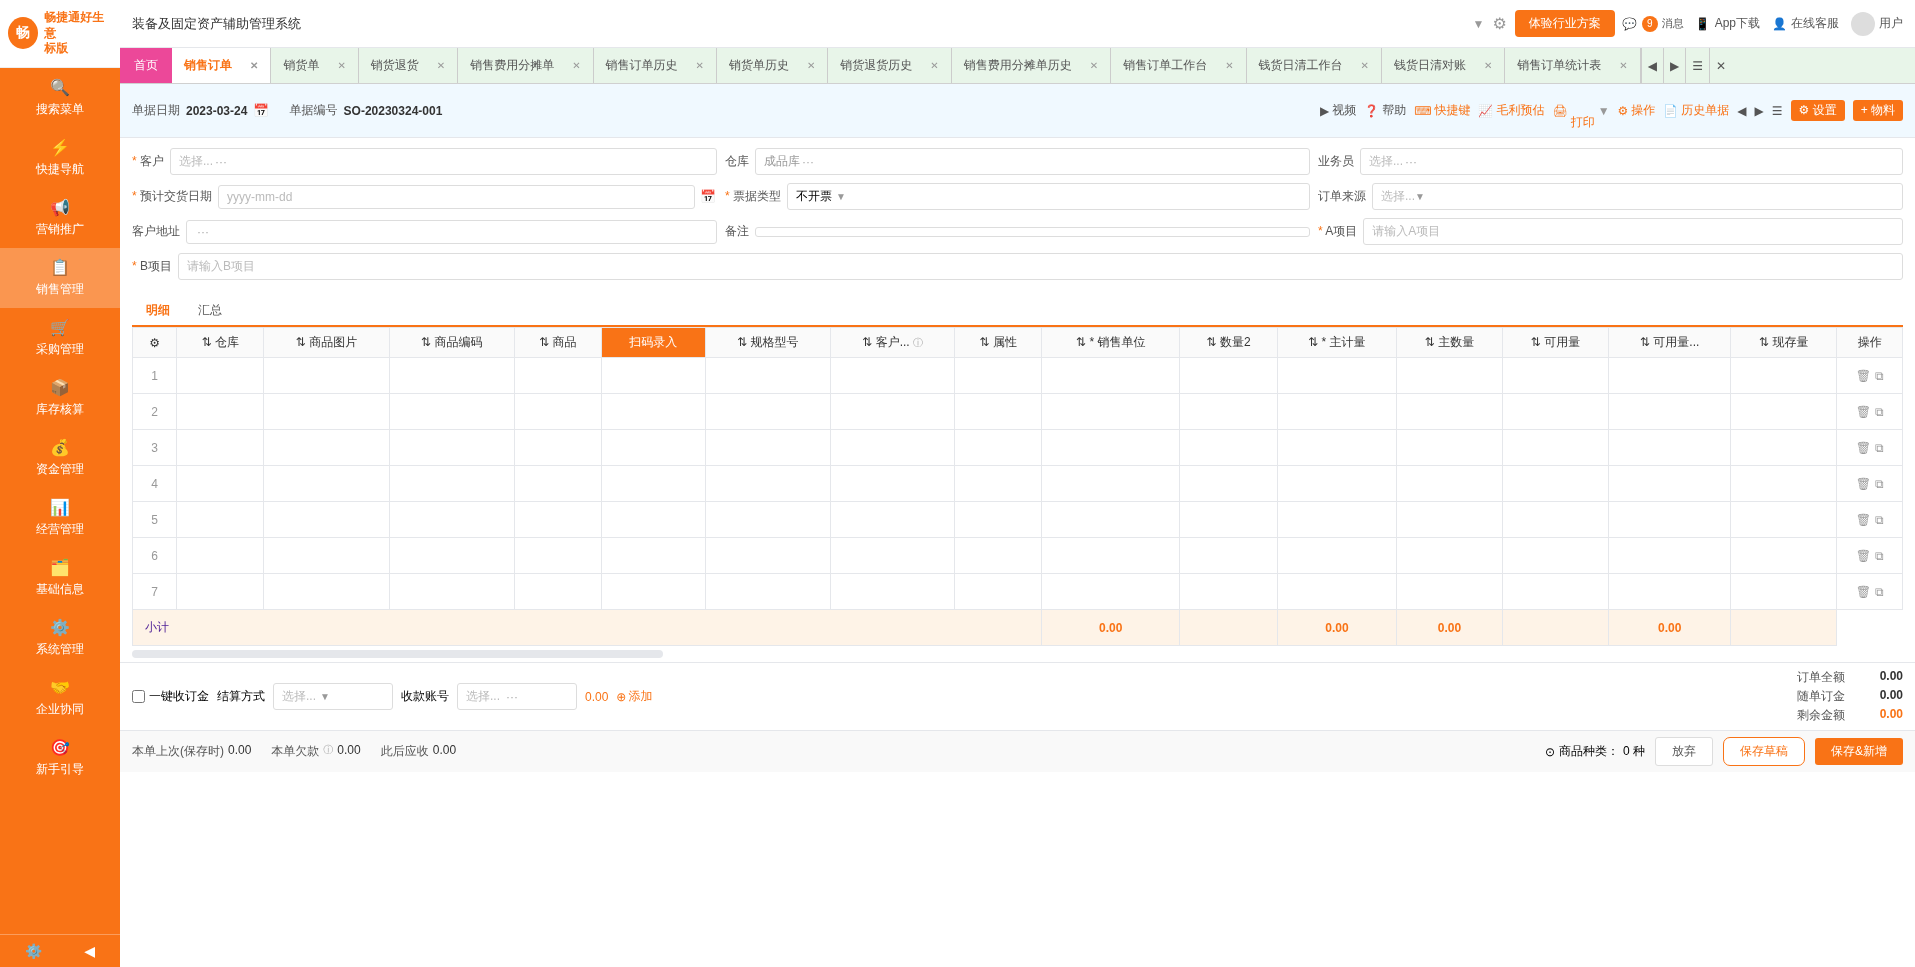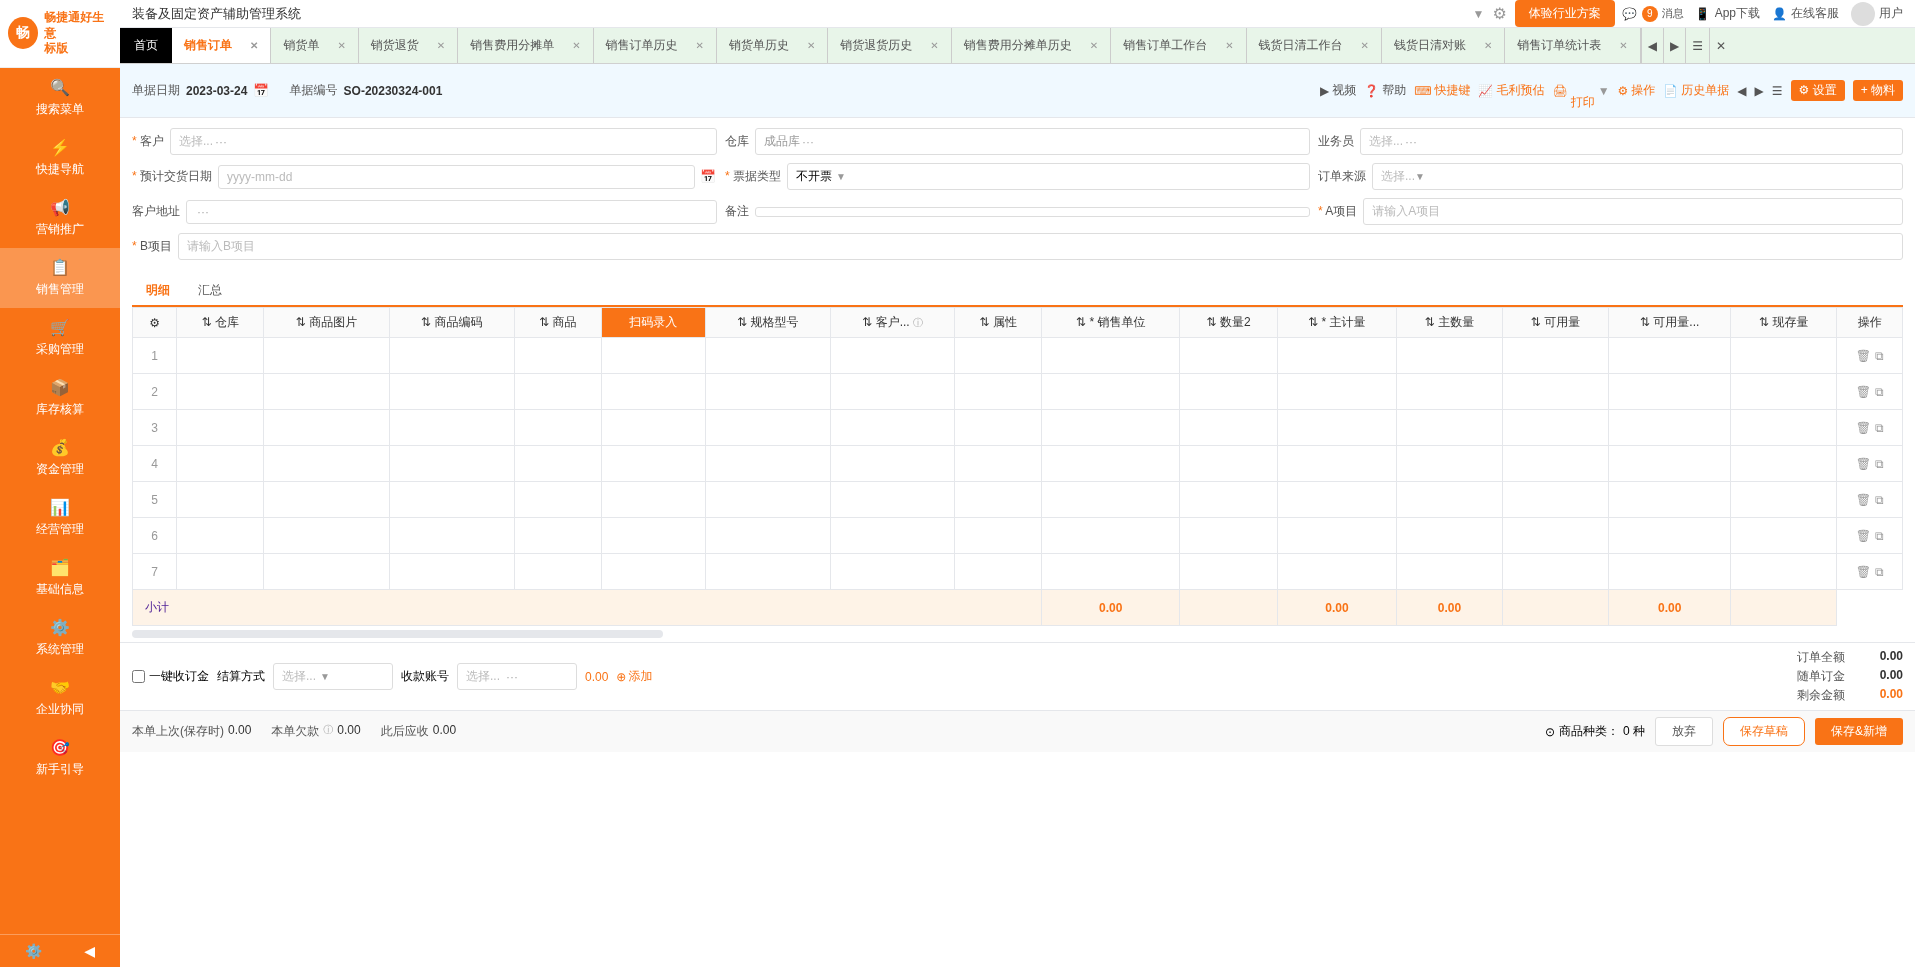--- a/index.html
+++ b/index.html
@@ -14,35 +14,35 @@
     .sidebar-item { width: 100%; display: flex; flex-direction: column; align-items: center; padding: 10px 4px; color: #fff; cursor: pointer; font-size: 11px; gap: 4px; }
     .sidebar-item.active { background: rgba(255,255,255,0.25); }
     .sidebar-item-icon { font-size: 16px; }
     .sidebar-bottom { width: 100%; display: flex; align-items: center; justify-content: space-around; padding: 8px 4px; border-top: 1px solid rgba(255,255,255,0.3); }
     .sidebar-bottom-icon { color: #fff; font-size: 14px; cursor: pointer; }
 
     
     .main { flex: 1; display: flex; flex-direction: column; overflow: hidden; }
 
     
-    .topbar { height: 28px; background: #fff; display: flex; align-items: center; padding: 0 12px; border-bottom: 1px solid #e5e7eb; gap: 8px; }
+    .topbar { height: 48px; background: #fff; display: flex; align-items: center; padding: 0 12px; border-bottom: 1px solid #e5e7eb; gap: 8px; }
     .topbar-title { font-size: 13px; color: #333; flex: 1; }
     .topbar-btn-orange { background: #f97316; color: #fff; border: none; padding: 5px 14px; border-radius: 4px; cursor: pointer; font-size: 12px; }
     .topbar-icons { display: flex; align-items: center; gap: 12px; margin-left: auto; }
     .topbar-icon-item { display: flex; align-items: center; gap: 4px; color: #555; font-size: 12px; cursor: pointer; }
     .badge { background: #f97316; color: #fff; border-radius: 50%; width: 16px; height: 16px; font-size: 10px; display: flex; align-items: center; justify-content: center; }
     .avatar { width: 24px; height: 24px; background: #ddd; border-radius: 50%; }
 
     
     .tabbar { height: 36px; background: #e8f5e9; display: flex; align-items: center; overflow: hidden; border-bottom: 1px solid #d0d0d0; }
     .tab-item { padding: 0 12px; height: 36px; display: flex; align-items: center; gap: 16px; cursor: pointer; font-size: 12px; color: #555; white-space: nowrap; border-right: 1px solid #ccc; }
     .tab-item.active { background: #fff; color: #f97316; font-weight: bold; }
     .tab-item .tab-close { color: #999; font-size: 10px; margin-left: 2px; }
     .tab-nav-btn { padding: 0 6px; height: 36px; display: flex; align-items: center; background: #e8f5e9; color: #555; cursor: pointer; border-left: 1px solid #ccc; }
-    .tab-home { background: #000000; color: #fff; padding: 0 14px; height: 36px; display: flex; align-items: center; font-size: 12px; cursor: pointer; }
+    .tab-home { background: #ec4899; color: #fff; padding: 0 14px; height: 36px; display: flex; align-items: center; font-size: 12px; cursor: pointer; }
 
     
     .content { flex: 1; overflow: auto; background: #fff; padding: 0; }
 
     
     .form-header { display: flex; align-items: center; padding: 6px 12px; background: #f0f9ff; border-bottom: 1px solid #e5e7eb; gap: 20px; }
     .form-header-item { display: flex; align-items: center; gap: 6px; }
     .form-header-label { color: #555; }
     .form-header-value { color: #333; font-weight: bold; }
     .form-header-actions { margin-left: auto; display: flex; align-items: center; gap: 8px; }

